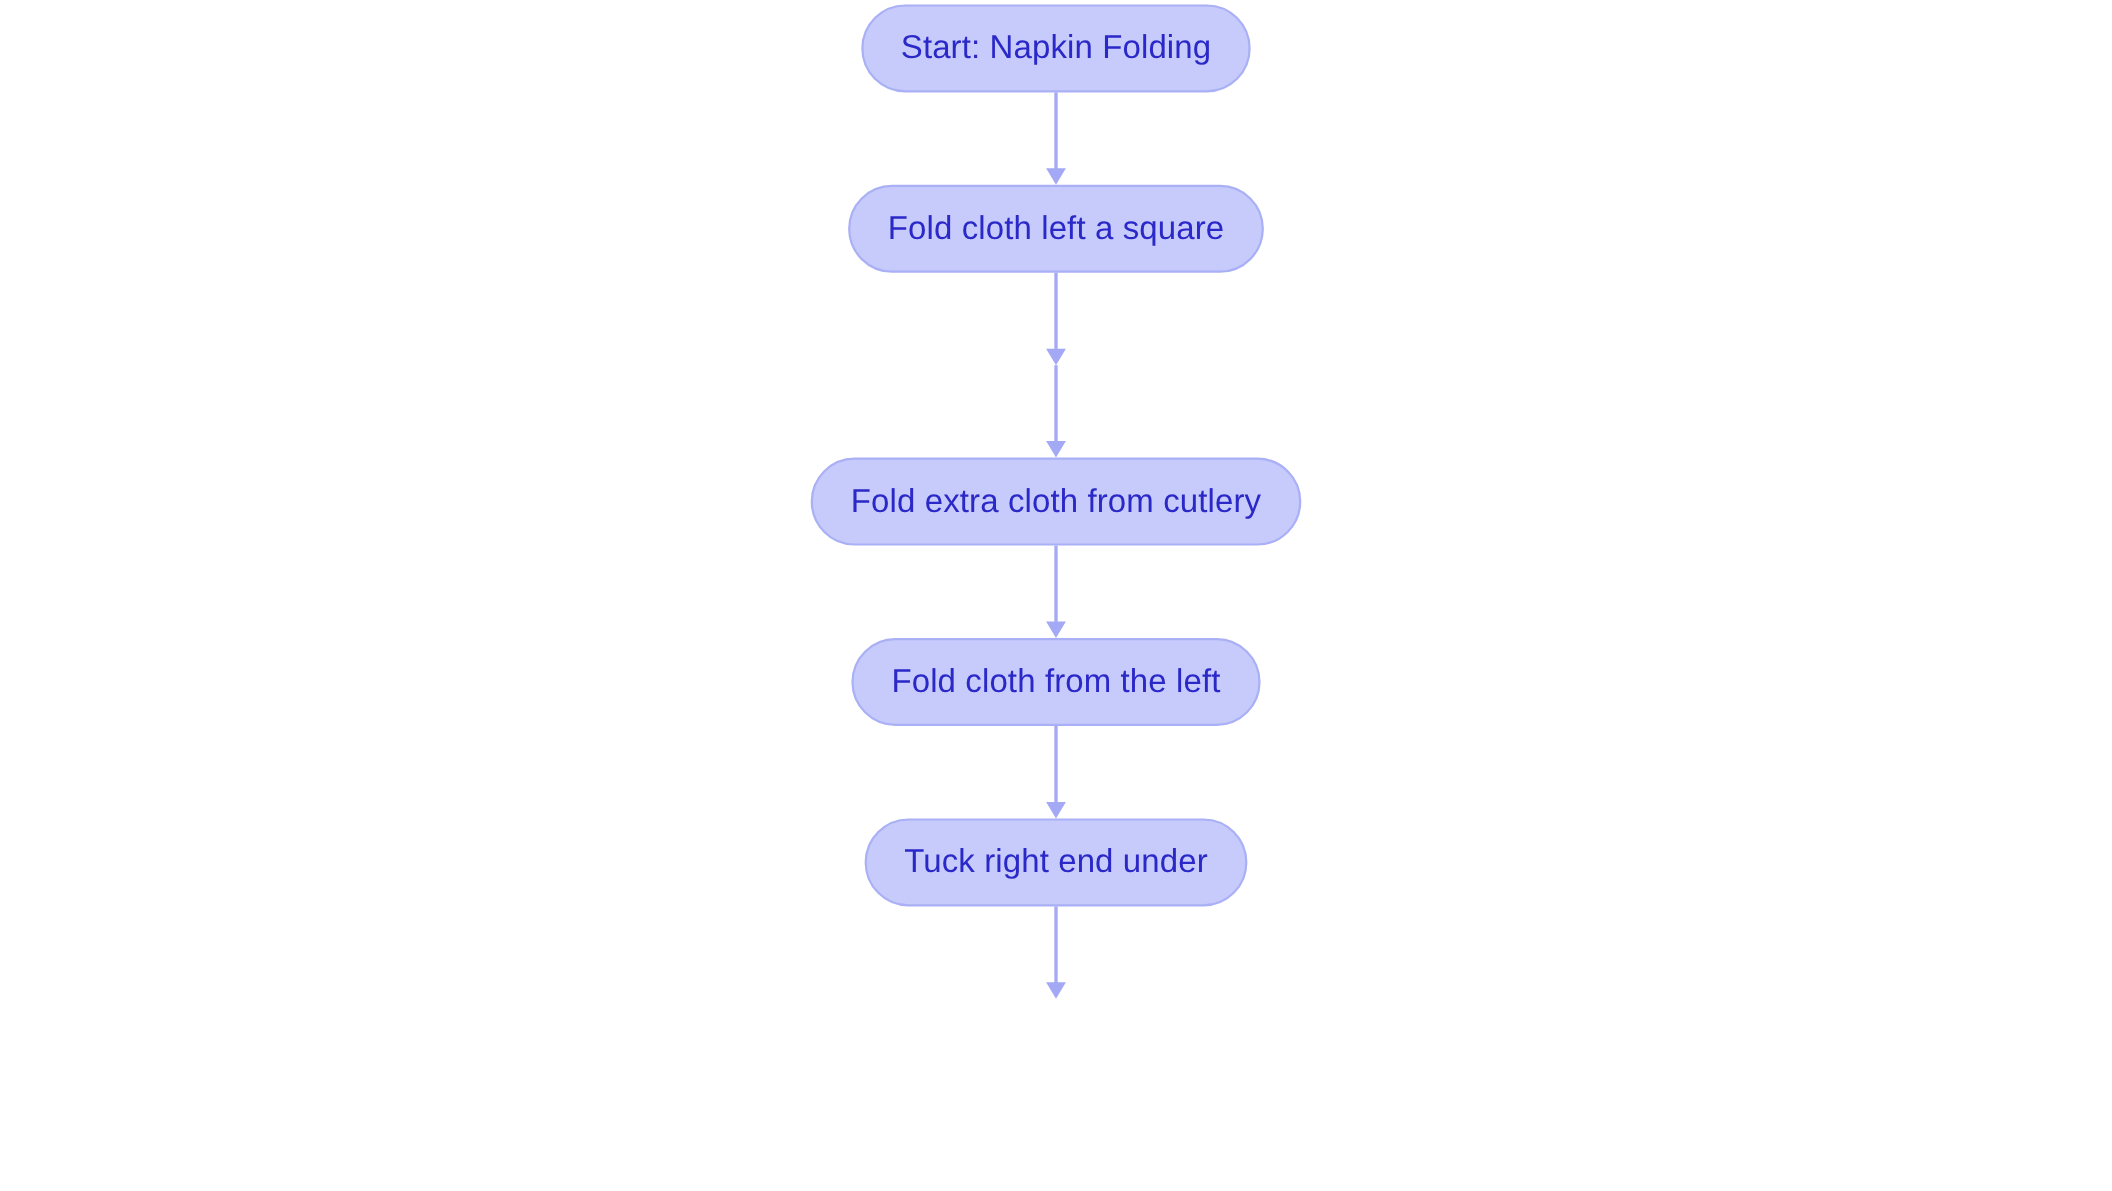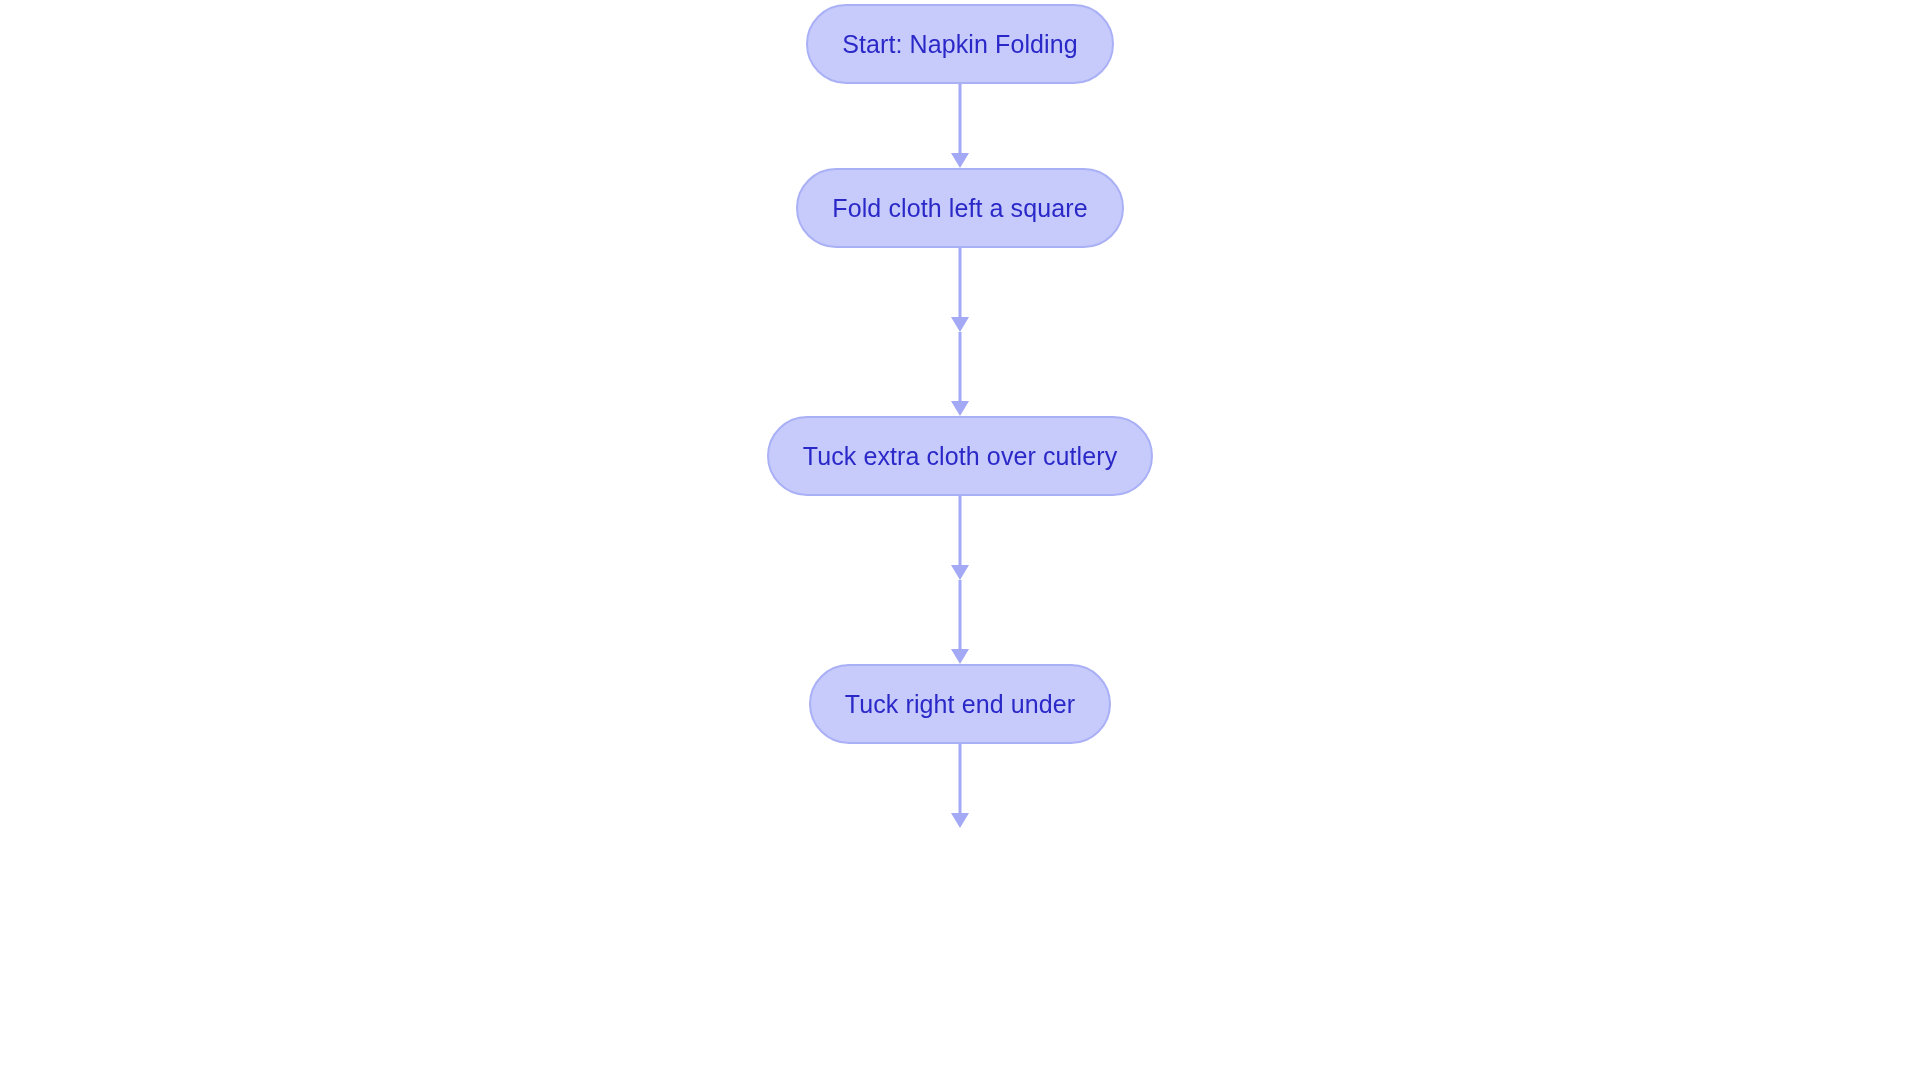--- a/index.html
+++ b/index.html
@@ -35,21 +35,21 @@
   .node {
     box-sizing: border-box;
     height: 80px;
     border-radius: 40px;
     background: #c6cbfc;
     border: 2px solid #aab0f5;
     color: #2b28c8;
     display: flex;
     align-items: center;
     justify-content: center;
-    font-size: 25px;
+    font-size: 30px;
     line-height: 1;
     letter-spacing: 0.1px;
     white-space: nowrap;
     padding: 0 34px;
   }
 
   .connector {
     position: relative;
     width: 20px;
     height: 84px;
@@ -104,28 +104,31 @@
       <div class="head"></div>
     </div>
 
 
     <div class="connector">
       <div class="stem"></div>
       <div class="head"></div>
     </div>
 
     <div class="node">
-      <span>Tuck extra cloth over cutlery</span>
+      <span>Fold extra cloth from cutlery</span>
     </div>
 
     <div class="connector">
       <div class="stem"></div>
       <div class="head"></div>
     </div>
 
+    <div class="node">
+      <span>Fold cloth from the left</span>
+    </div>
 
     <div class="connector">
       <div class="stem"></div>
       <div class="head"></div>
     </div>
 
     <div class="node">
       <span>Tuck right end under</span>
     </div>
 

